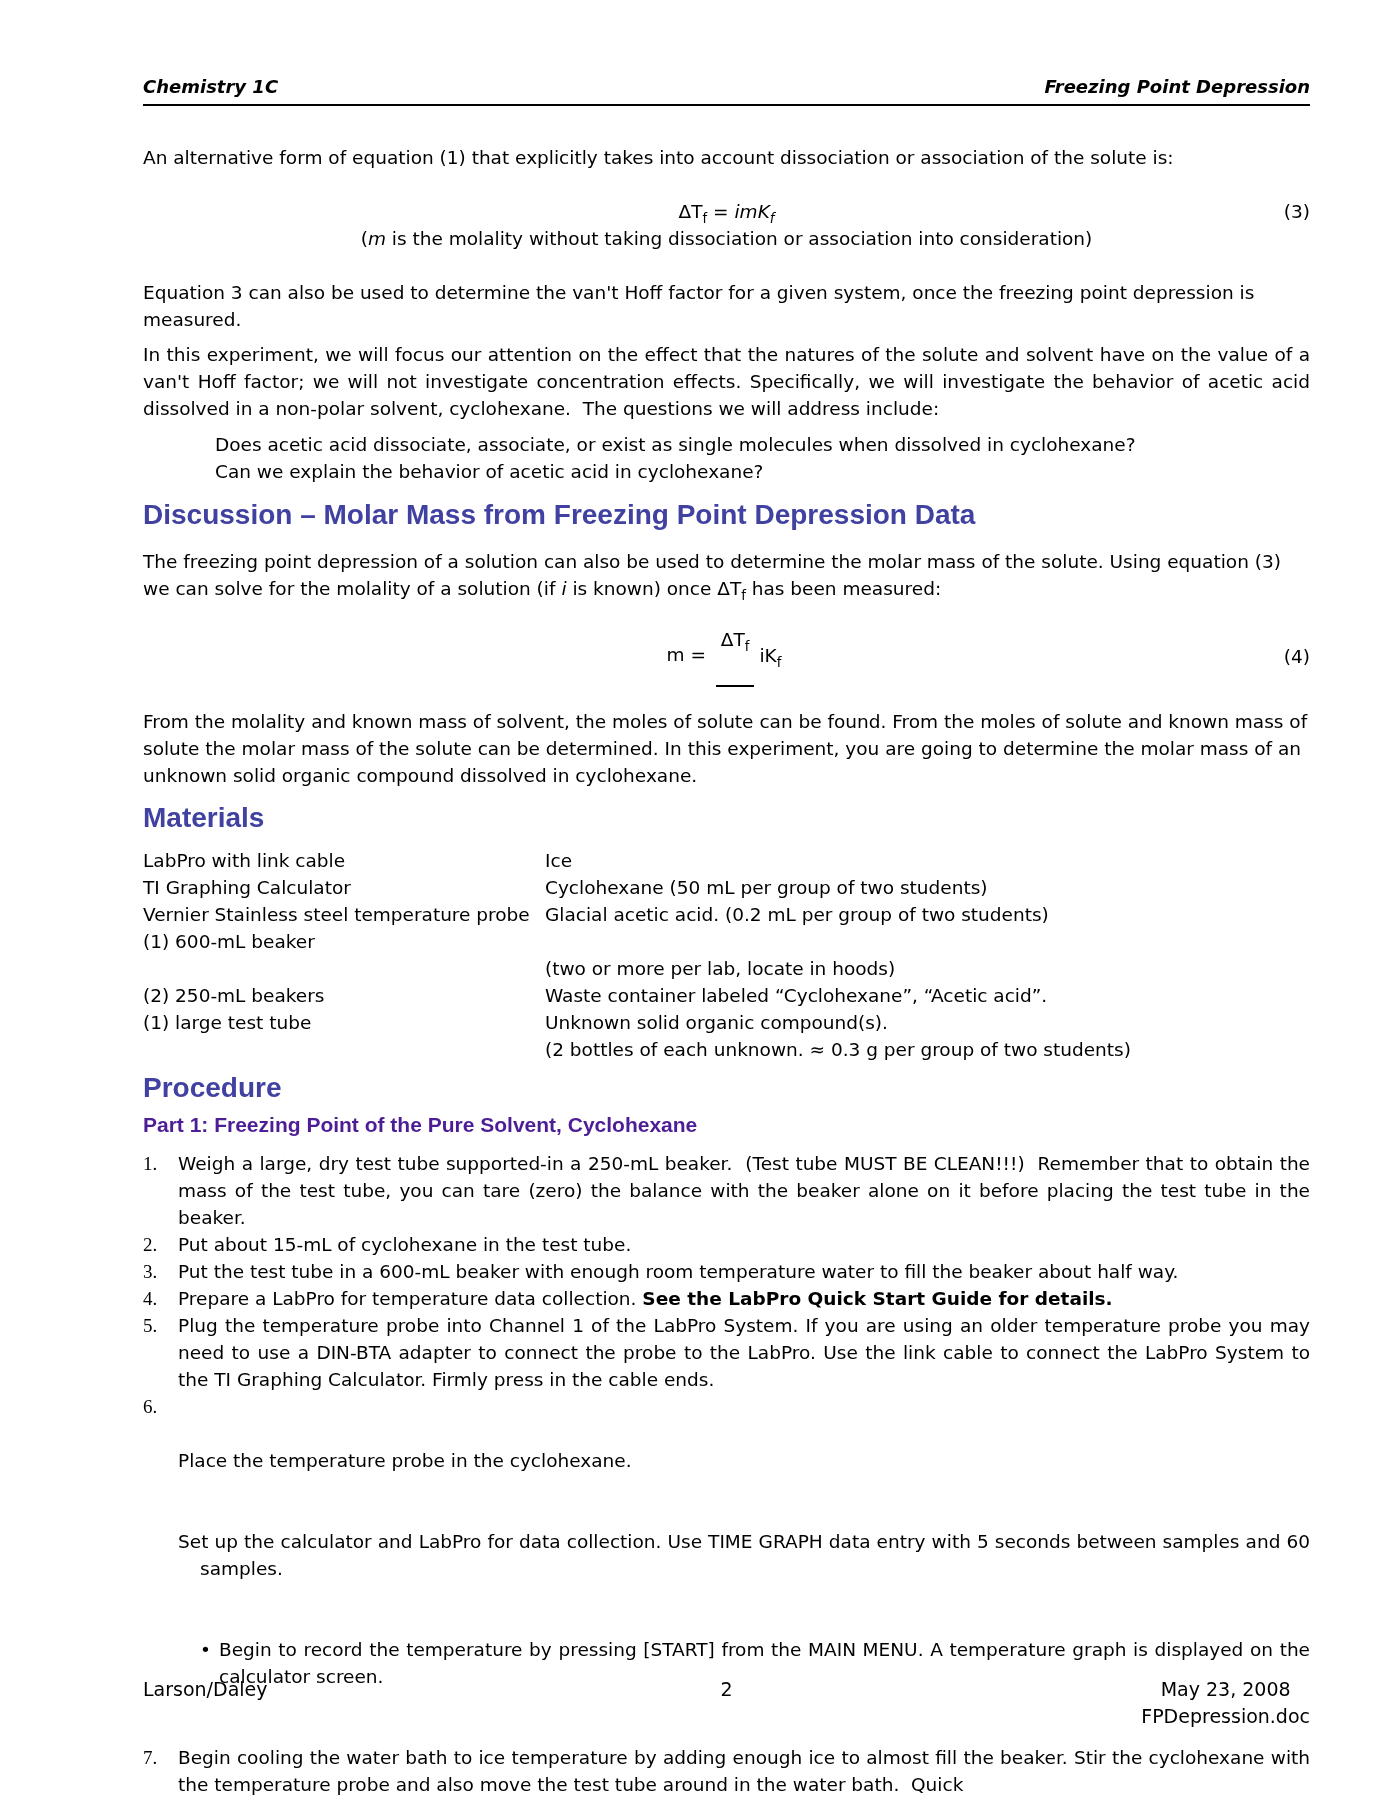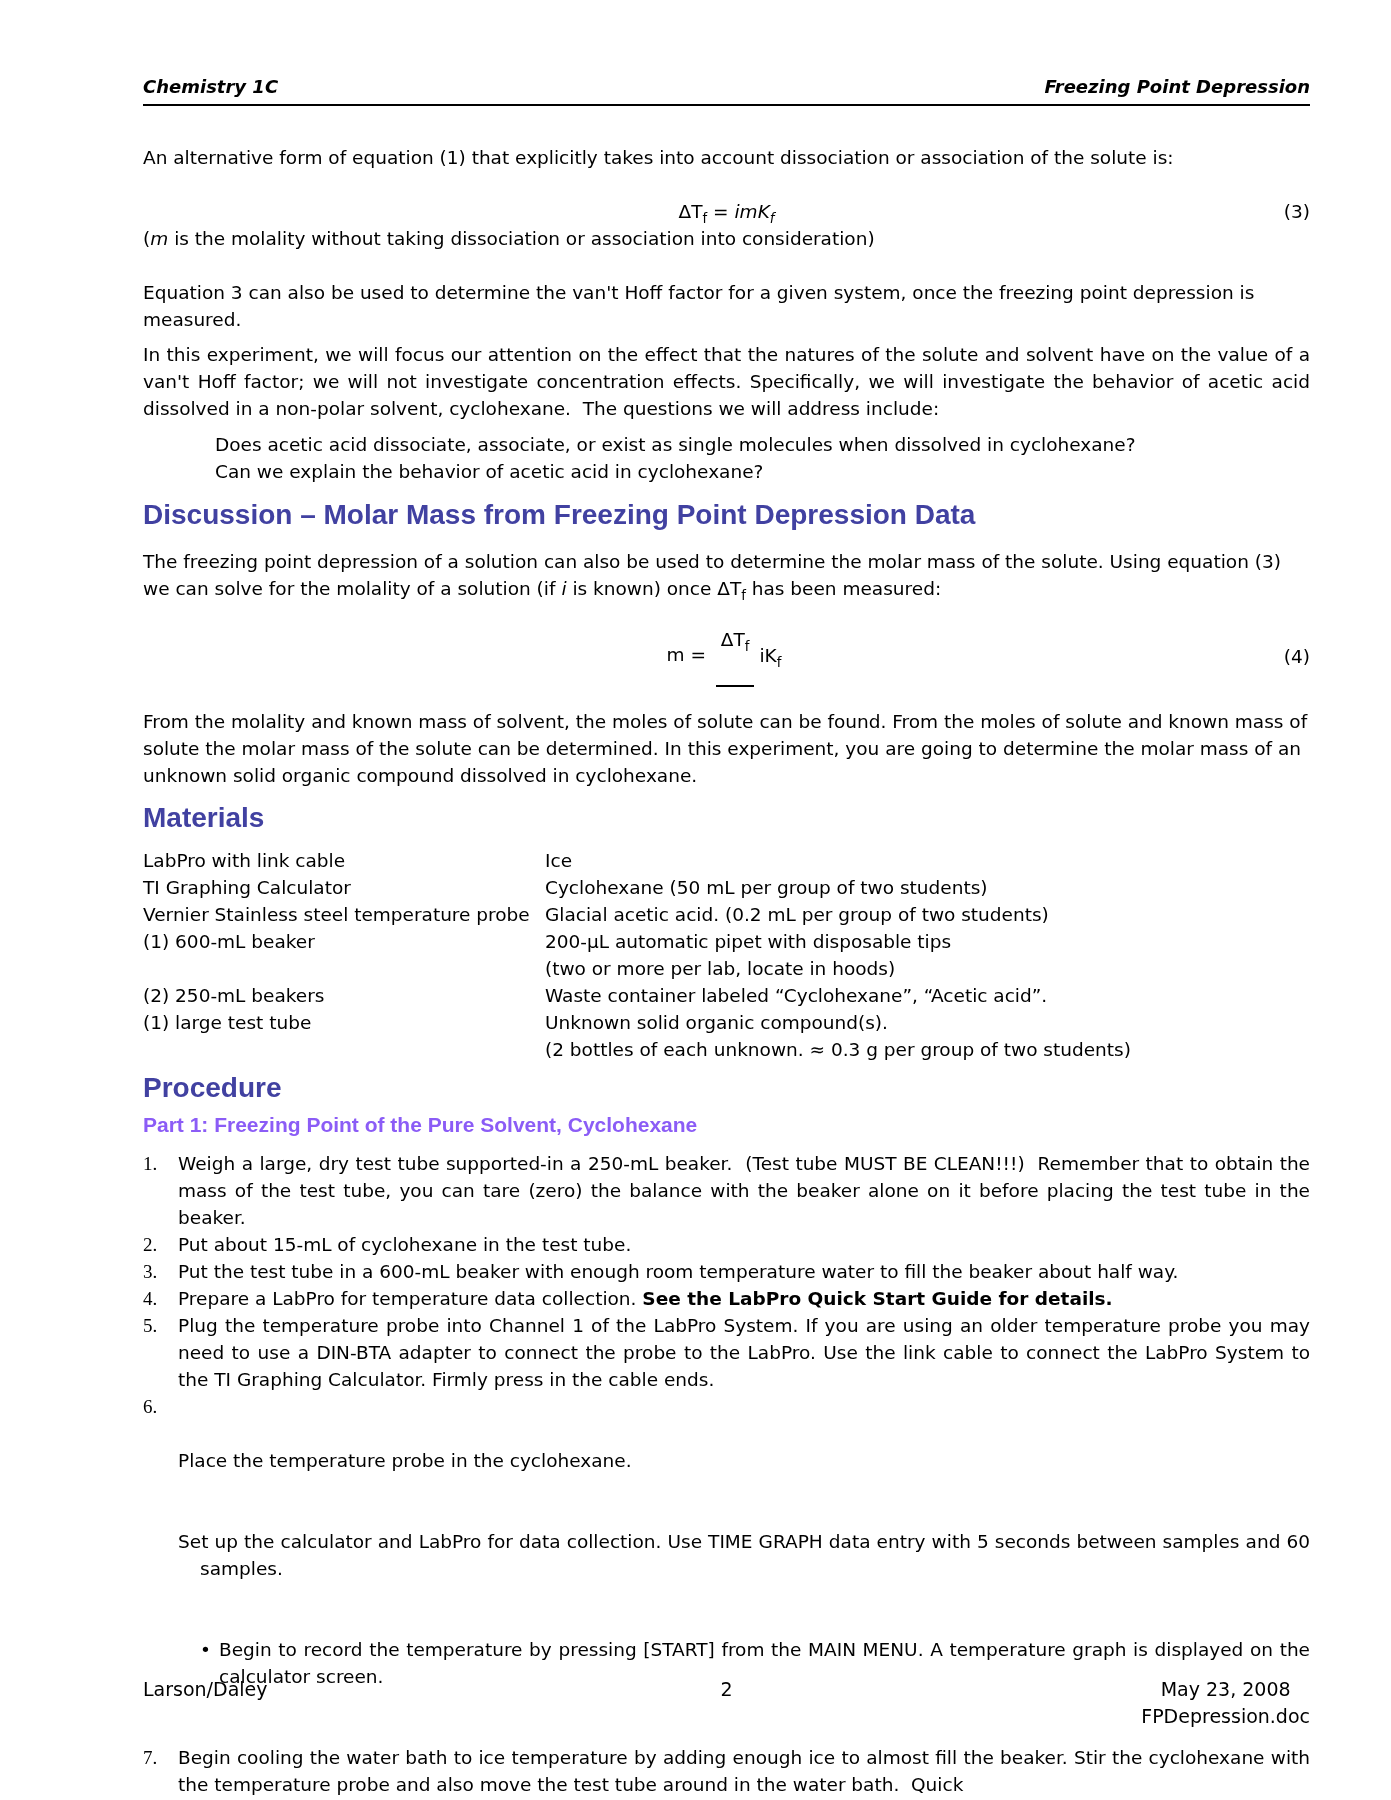--- a/index.html
+++ b/index.html
@@ -15,21 +15,21 @@
   .doc-header{
     display:flex;justify-content:space-between;align-items:flex-end;
     border-bottom:2.5px solid #000;padding-bottom:6px;
     font-weight:bold;font-style:italic;font-size:18px;line-height:22px;gap:25px;
   }
   .para{margin:0;white-space:pre-wrap;}
   .just{text-align:justify;}
   .p-intro{margin-top:38px;}
   .eq-row{position:relative;text-align:center;margin-top:27px;}
   .eq-num{position:absolute;right:0;top:0;}
-  .eq-caption{white-space:pre-wrap;}
+  .eq-caption{text-align:center;white-space:pre-wrap;}
   .p-vanthoff{margin-top:27px;}
   .p-focus{margin-top:8px;}
   .questions{margin-top:9px;margin-left:72px;}
   h1{
     font-family:"Liberation Sans","DejaVu Sans",sans-serif;
     font-size:28px;line-height:34px;font-weight:bold;
     color:#4141a1;margin:0;
   }
   .h-discussion{margin-top:13px;}
   .h-materials{margin-top:12px;}
@@ -43,21 +43,21 @@
   .fden{padding:16px 5px;line-height:30px;}
   sub{font-size:0.72em;line-height:0;}
   .p-disc2{margin-top:8px;}
   .mat-table{margin-top:12px;}
   .mat-row{display:flex;}
   .mat-left{width:402px;flex-shrink:0;white-space:pre-wrap;min-height:27px;}
   .mat-right{flex:1;white-space:pre-wrap;min-height:27px;}
   h2.part{
     font-family:"Liberation Sans","DejaVu Sans",sans-serif;
     font-size:21px;line-height:26px;font-weight:bold;
-    color:#8b5cf6;margin:7px 0 0 0;
+    color:#4c1d95;margin:7px 0 0 0;
   }
   .plist{margin-top:12px;}
   .pitem{display:flex;}
   .inum{
     width:35px;flex-shrink:0;
     font-family:"Liberation Serif",serif;font-size:19px;
   }
   .itext{flex:1;white-space:pre-wrap;}
   .hang{padding-left:22px;text-indent:-22px;white-space:pre-wrap;}
   .bullet-line{display:flex;padding-left:22px;}
@@ -125,21 +125,20 @@
       <div class="mat-row">
         <div class="mat-left">TI Graphing Calculator</div>
         <div class="mat-right">Cyclohexane (50 mL per group of two students)</div>
       </div>
       <div class="mat-row">
         <div class="mat-left">Vernier Stainless steel temperature probe</div>
         <div class="mat-right">Glacial acetic acid. (0.2 mL per group of two students)</div>
       </div>
       <div class="mat-row">
         <div class="mat-left">(1) 600-mL beaker</div>
-        <div class="mat-right">200-µL automatic pipet with disposable tips</div>
       </div>
       <div class="mat-row">
         <div class="mat-left"></div>
         <div class="mat-right">(two or more per lab, locate in hoods)</div>
       </div>
       <div class="mat-row">
         <div class="mat-left">(2) 250-mL beakers</div>
         <div class="mat-right">Waste container labeled “Cyclohexane”, “Acetic acid”.</div>
       </div>
       <div class="mat-row">

